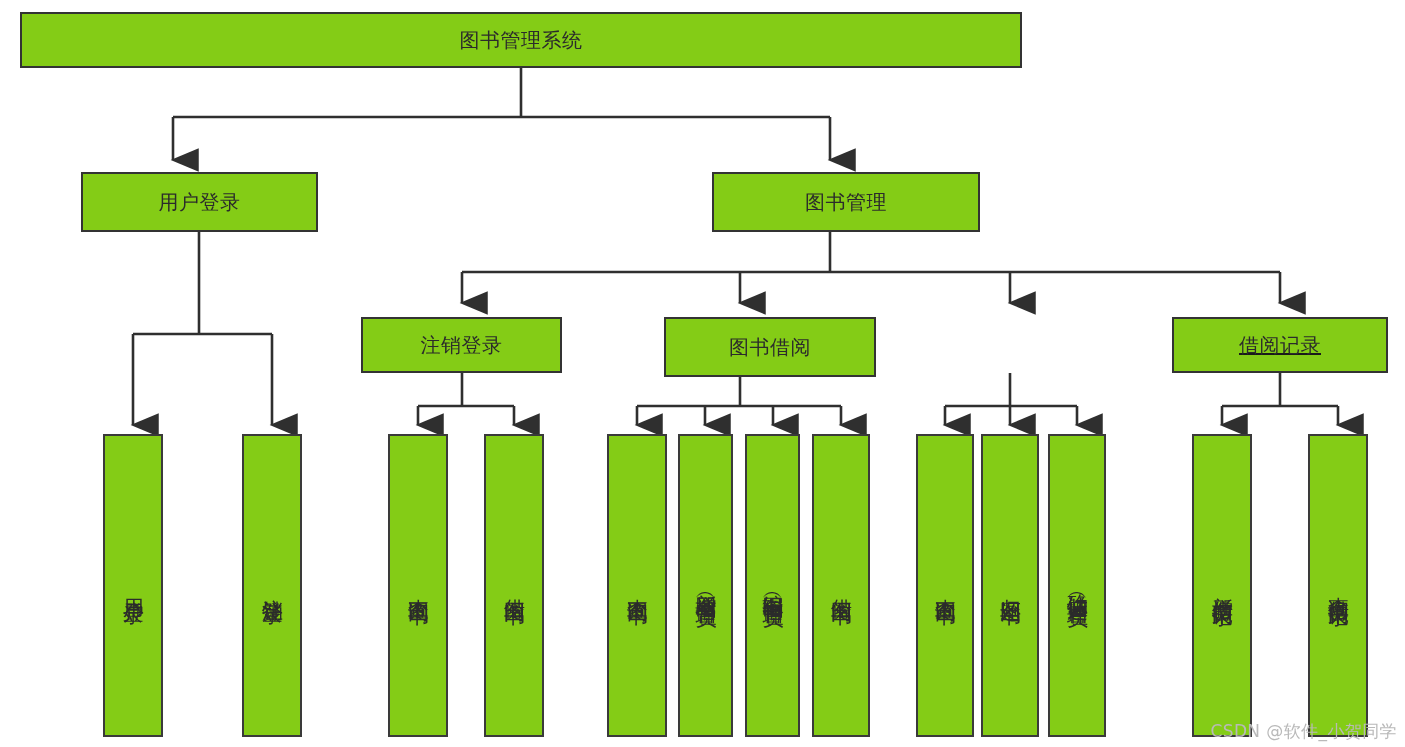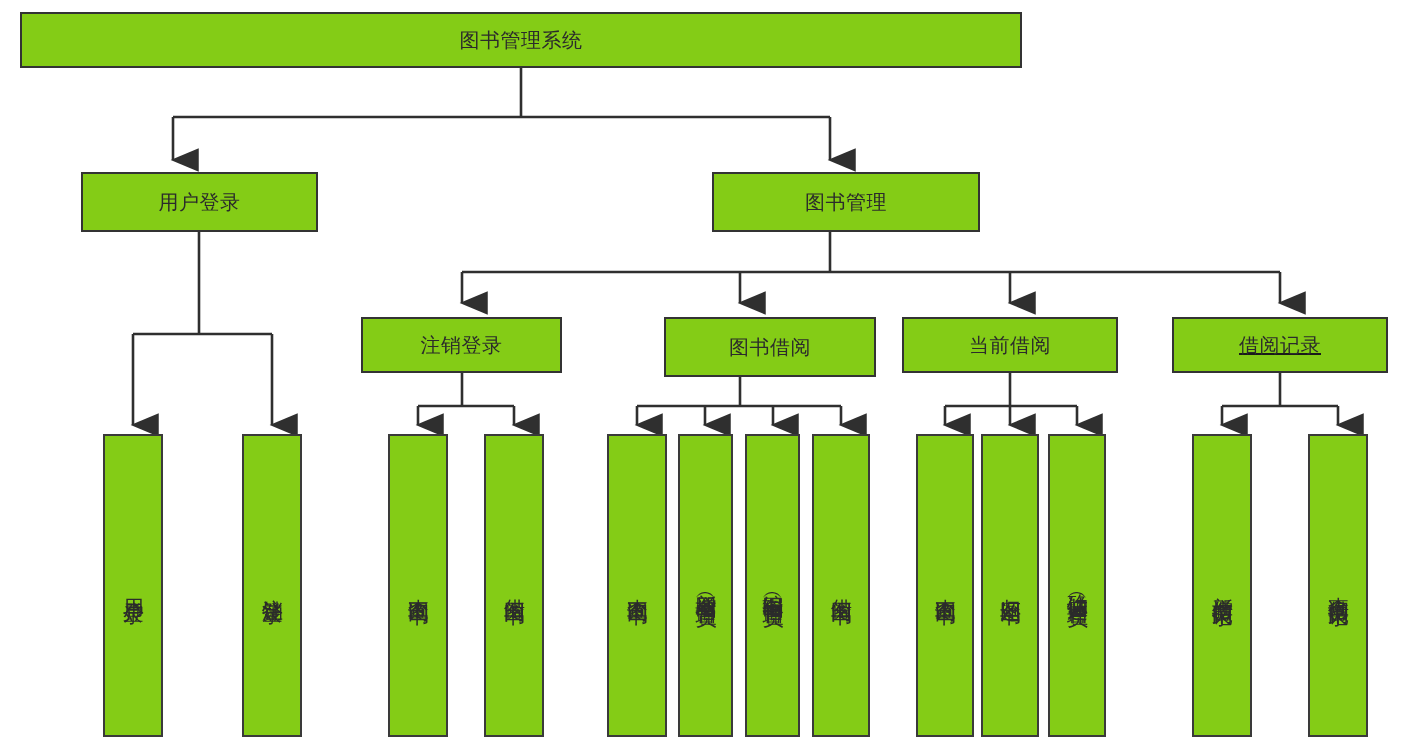--- a/index.html
+++ b/index.html
@@ -117,23 +117,20 @@
   <div class="node" style="left:712px;top:172px;width:268px;height:60px;">
     <span class="lbl">图书管理</span>
   </div>
 
   <div class="node" style="left:361px;top:317px;width:201px;height:56px;">
     <span class="lbl">注销登录</span>
   </div>
   <div class="node" style="left:634px;top:317px;width:212px;height:60px;margin-left:30px;">
     <span class="lbl">图书借阅</span>
   </div>
-  <div class="node" style="left:902px;top:317px;width:216px;height:56px;">
-    <span class="lbl">当前借阅</span>
-  </div>
   <div class="node" style="left:1172px;top:317px;width:216px;height:56px;text-decoration:underline;">
     <span class="lbl">借阅记录</span>
   </div>
 
   <div class="node leaf" style="left:103px;top:434px;width:60px;height:303px;">
     <span class="lbl">用户登录</span>
   </div>
   <div class="node leaf" style="left:242px;top:434px;width:60px;height:303px;">
     <span class="lbl">注销登录</span>
   </div>
@@ -167,14 +164,15 @@
     <span class="lbl">确认归还（管理员）</span>
   </div>
 
   <div class="node leaf" style="left:1192px;top:434px;width:60px;height:303px;">
     <span class="lbl">新增借阅记录</span>
   </div>
   <div class="node leaf" style="left:1308px;top:434px;width:60px;height:303px;">
     <span class="lbl">查询借阅记录</span>
   </div>
 
+  <div class="watermark">CSDN @软件_小贺同学</div>
 
 </div>
 
 </body></html>

